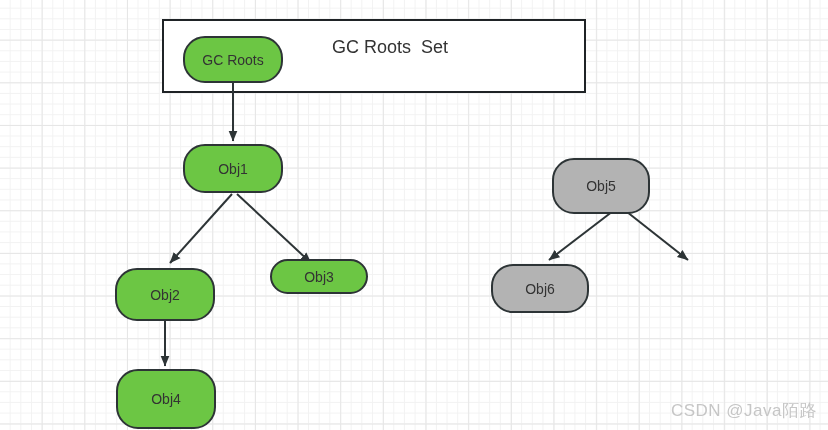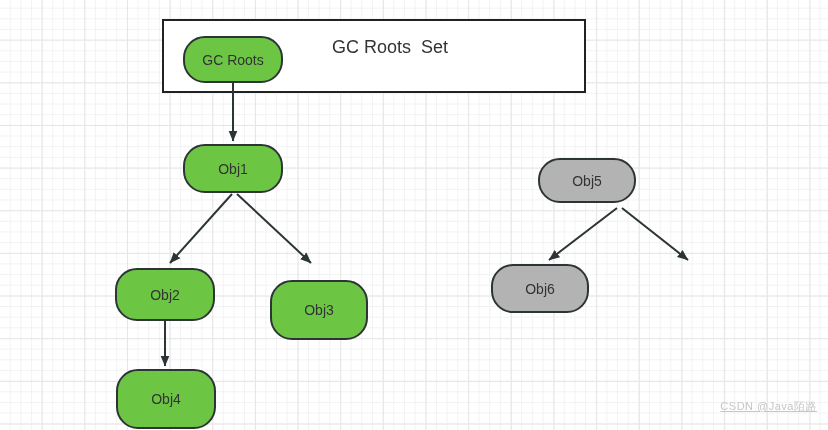--- a/index.html
+++ b/index.html
@@ -37,36 +37,35 @@
     border:2px solid #2d3436;
     border-radius:22px;
     display:flex;align-items:center;justify-content:center;
     font-size:14px;color:#333333;
   }
   .green{background:#6cc644;text-align:right;}
   .gray{background:#b3b3b3;}
   .n-gcroots{left:183px;top:36px;width:100px;height:47px;}
   .n-obj1{left:183px;top:144px;width:100px;height:49px;}
   .n-obj2{left:115px;top:268px;width:100px;height:53px;}
-  .n-obj3{left:270px;top:280px;width:98px;height:60px;}
+  .n-obj3{left:270px;top:259px;width:98px;height:35px;}
   .n-obj4{left:116px;top:369px;width:100px;height:60px;}
-  .n-obj5{left:538px;top:158px;width:98px;height:45px;}
+  .n-obj5{left:552px;top:158px;width:98px;height:56px;}
   .n-obj6{left:491px;top:264px;width:98px;height:49px;}
   .n-obj7{left:649px;top:264px;width:97px;height:49px;}
   .edges{
     position:absolute;left:0;top:0;width:828px;height:430px;
     pointer-events:none;
   }
   .edges line{stroke:#2d3436;stroke-width:2;}
   .watermark{
     position:absolute;
     right:11px;top:399px;
-    font-size:11px;color:#c6c6c6;
+    font-size:17px;color:#c6c6c6;
     letter-spacing:0.5px;
-    text-decoration:underline;
   }
 </style>
 </head>
 <body>
 
 <div class="canvas">
 
   <div class="gc-box"></div>
   <div class="gc-box-title">GC Roots  Set</div>
 

